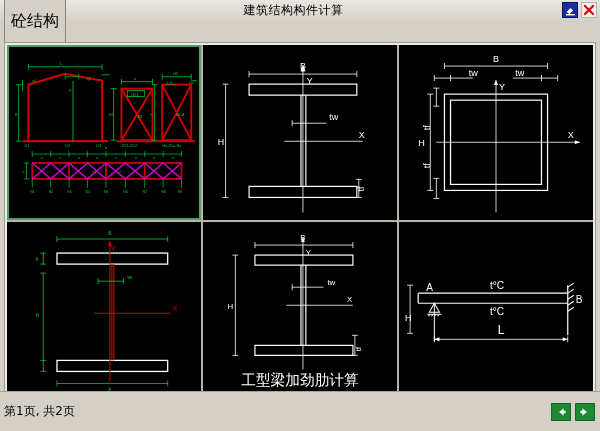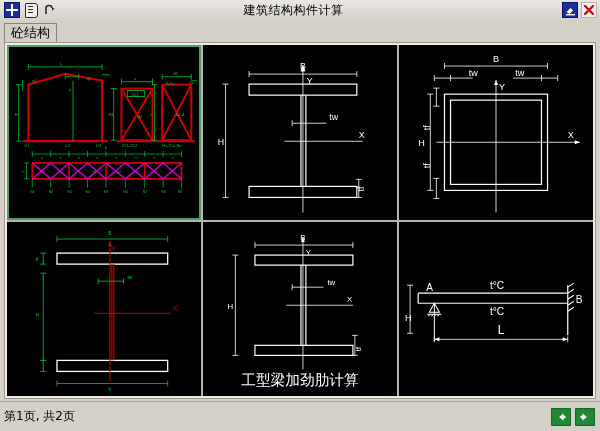--- a/index.html
+++ b/index.html
@@ -64,21 +64,21 @@
   
   .tabstrip {
     position: absolute; left: 0; top: 20px;
     width: 600px; height: 22px;
     background: #d4d0c8;
     display: flex; align-items: flex-end; padding-left: 4px;
     box-sizing: border-box;
   }
   .tab {
     height: 18px; line-height: 18px;
-    padding: 0 6px; font-size: 13px; color: #000;
+    padding: 12px 6px; font-size: 16px; color: #000;
     background: #d4d0c8; border: 1px solid #8a8578;
     border-bottom: none; margin-right: -1px;
     font-family: "DejaVu Sans", sans-serif;
     cursor: default;
   }
   .tab.active {
     background: #ecebe7; height: 20px; line-height: 20px;
     position: relative; z-index: 2; border-color: #8a8578;
   }
   .tab-filler { flex: 1; height: 1px; }
@@ -105,21 +105,21 @@
     overflow: hidden;
     box-sizing: border-box;
     border: 1px solid #000;
   }
   .cell.selected { border: 2px solid #4f9c68; }
   .cell svg { display: block; width: 100%; height: 100%; }
 
   
   .statusbar {
     position: absolute; left: 0; bottom: 0;
-    width: 600px; height: 30px;
+    width: 600px; height: 40px;
     background: #d4d0c8;
     border-top: 1px solid #a9a395;
     display: flex; align-items: center;
     box-sizing: border-box;
     padding: 0 4px;
   }
   .status-text {
     font-size: 12px; color: #000;
     font-family: "DejaVu Sans", sans-serif;
   }

